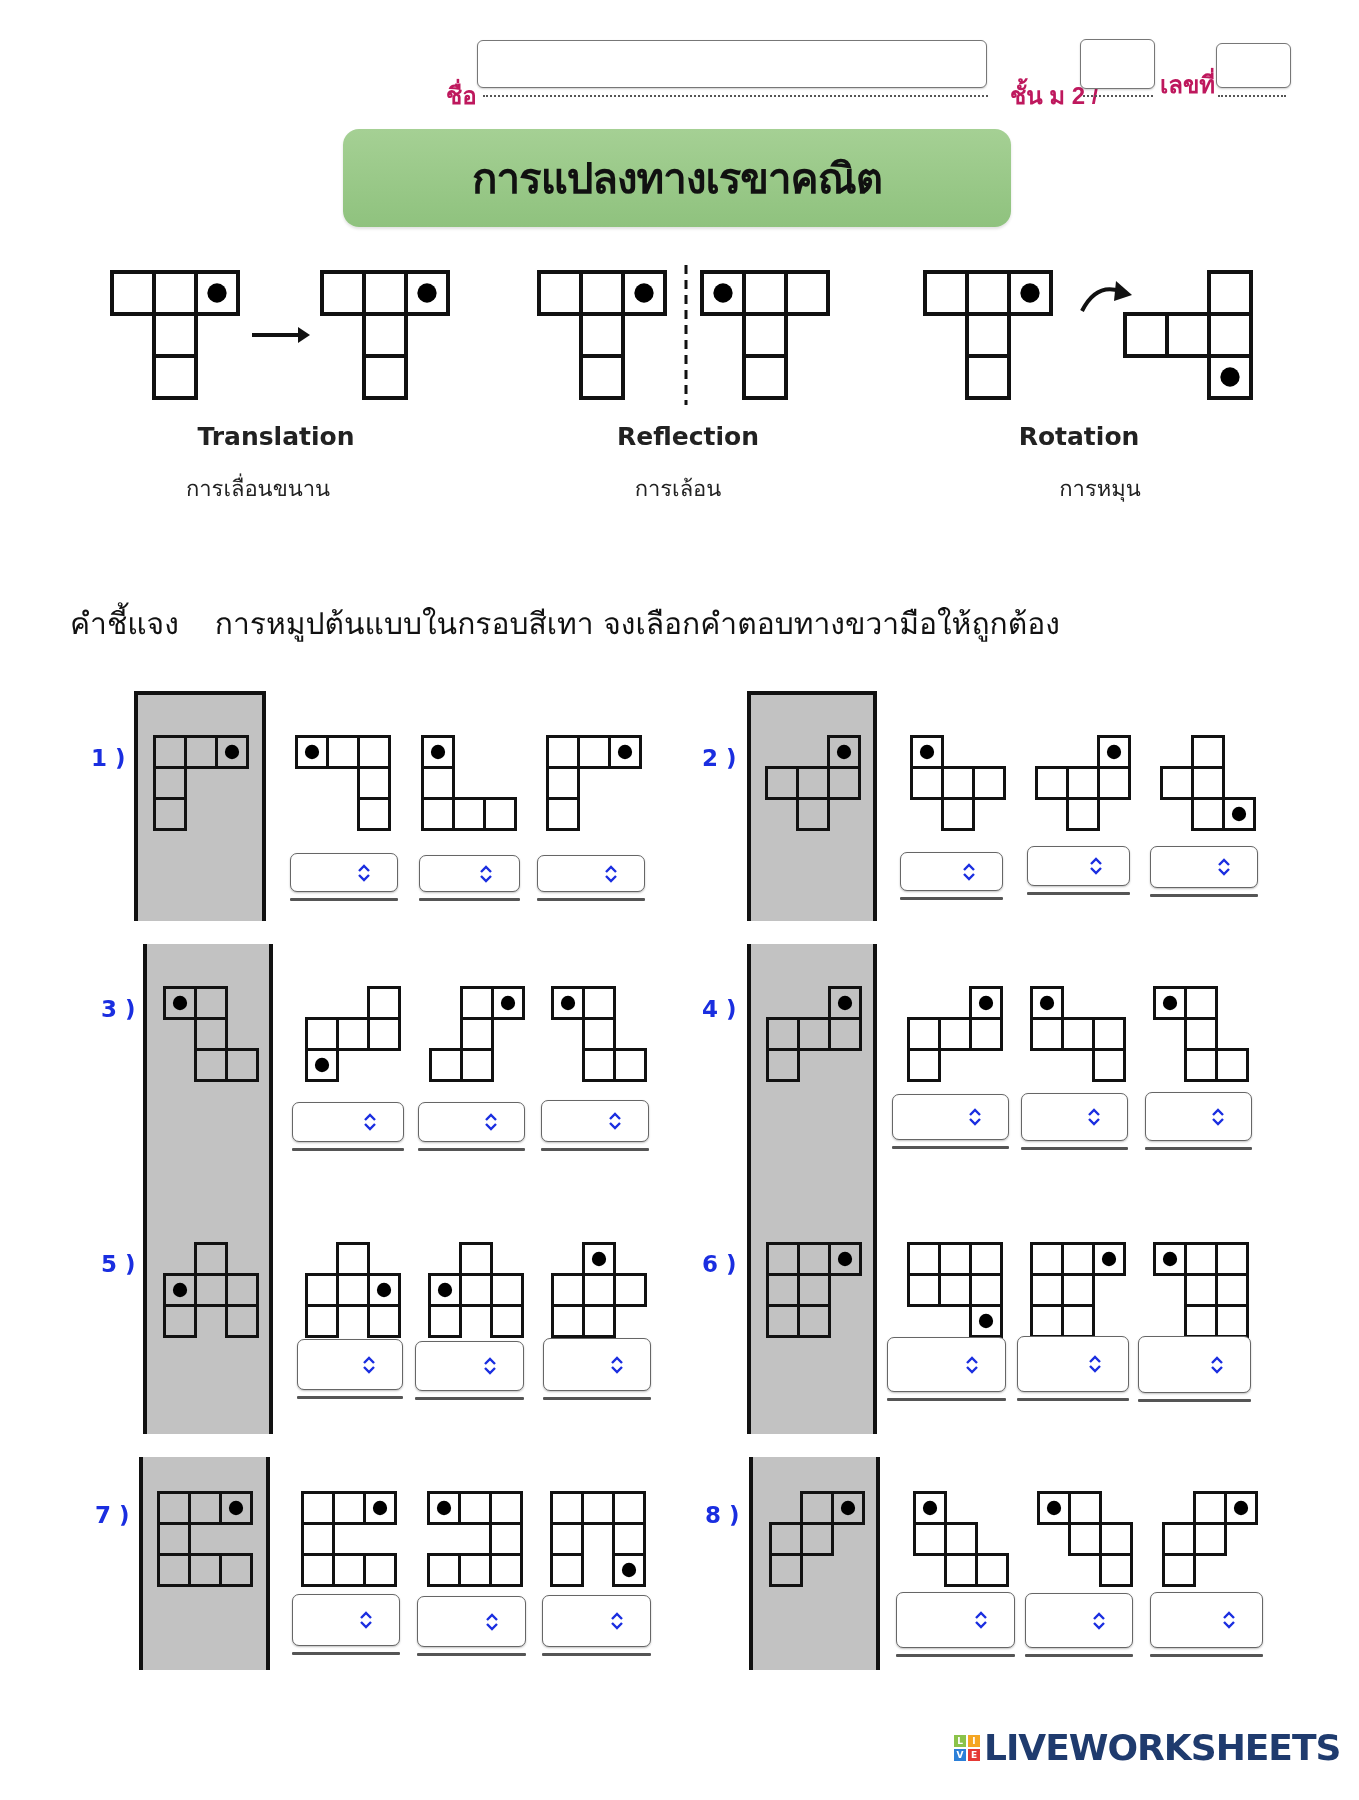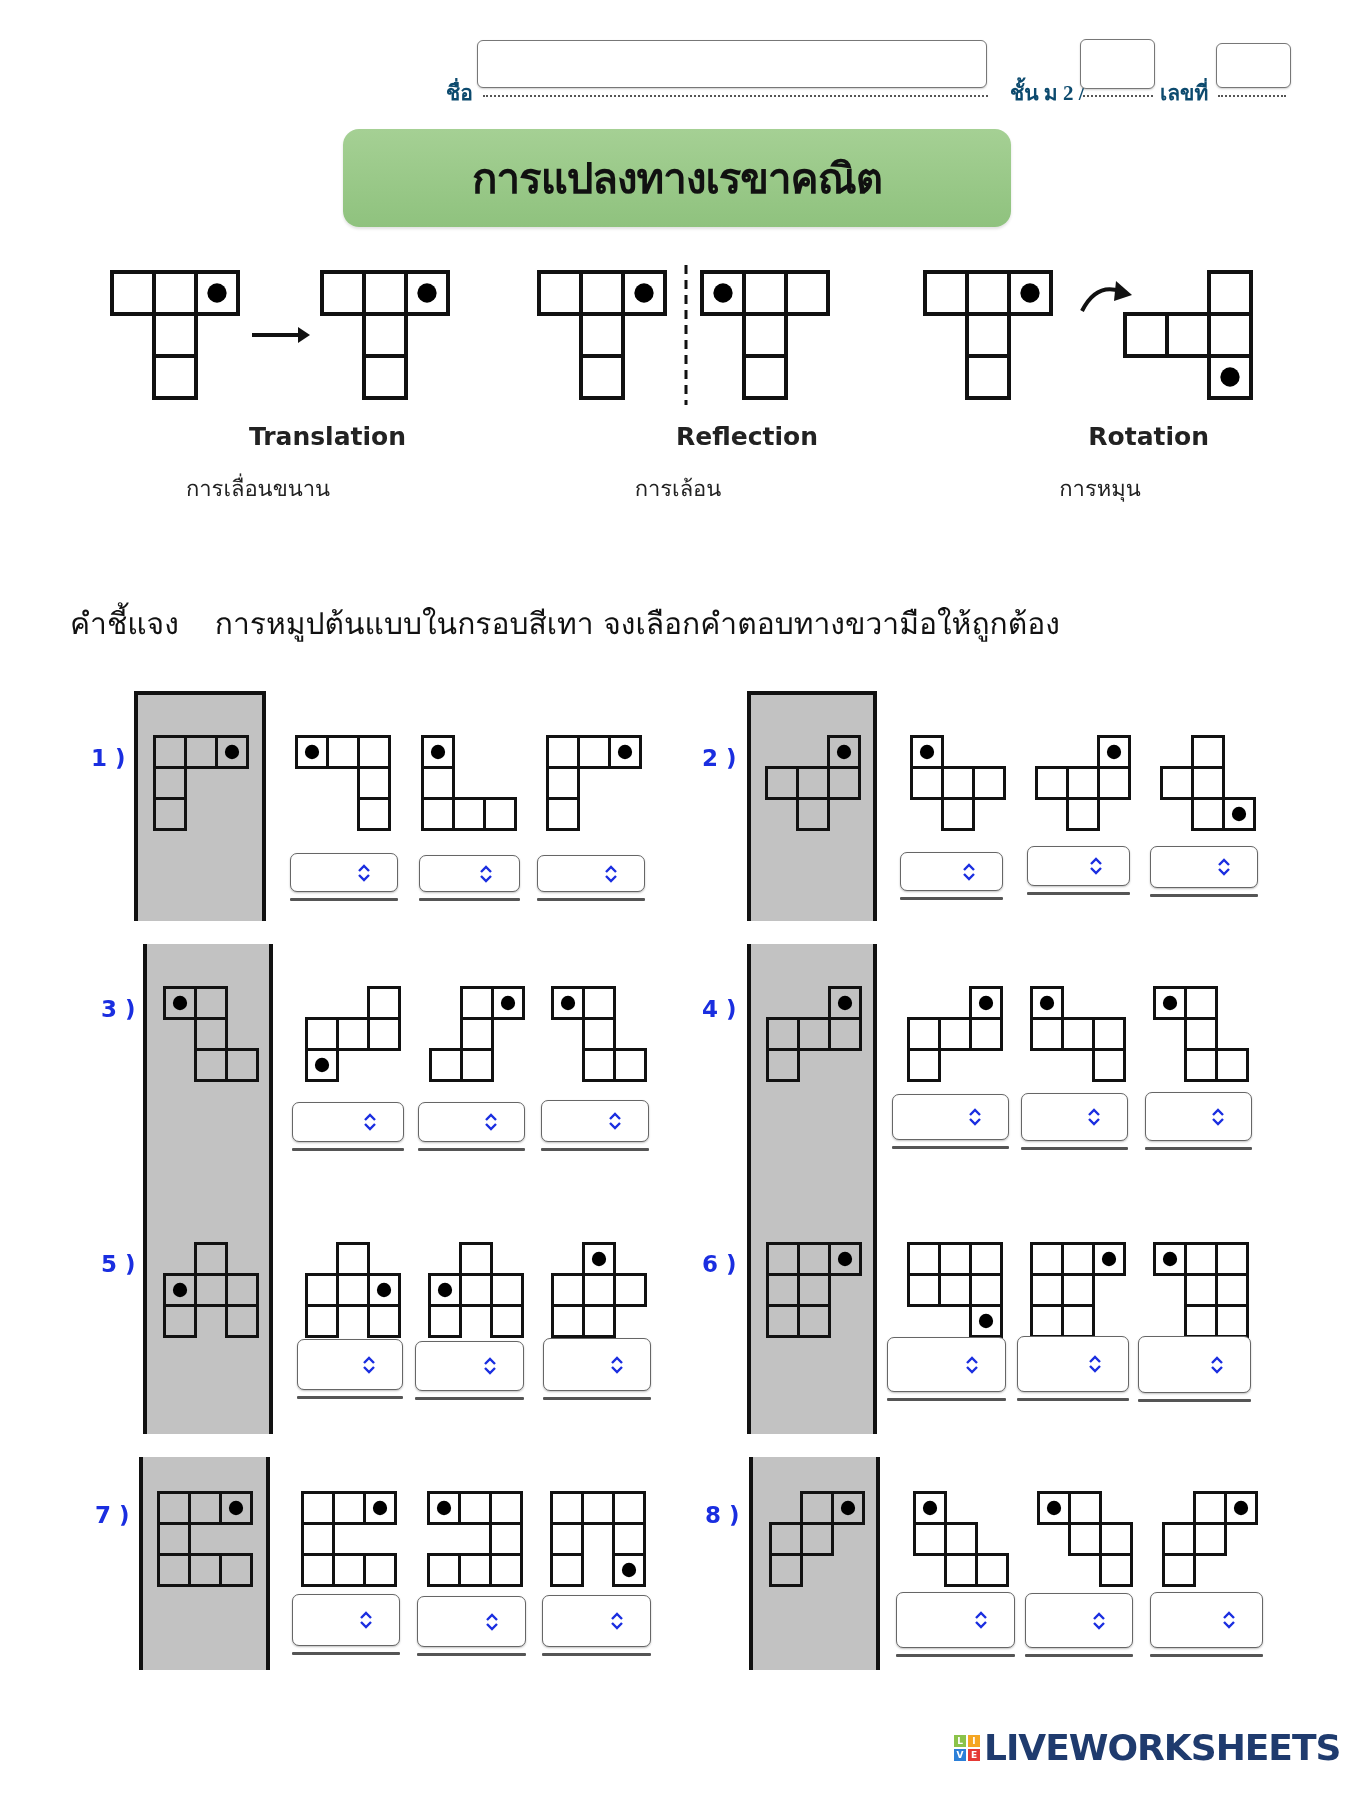--- a/index.html
+++ b/index.html
@@ -2,31 +2,31 @@
 <html><head>
 <meta charset="utf-8">
 <style>
   * { box-sizing: border-box; margin: 0; padding: 0; }
   html, body { width: 1359px; height: 1800px; background: #ffffff; overflow: hidden; }
   body { position: relative; font-family: "DejaVu Sans", sans-serif; color: #111; }
 
   .abs { position: absolute; }
 
   
-  .hdr-label { position: absolute; font-family: Liberation Serif, serif; font-weight: bold; font-size: 21px; color: #0c4a6e; }
+  .hdr-label { position: absolute; font-family: Liberation Sans, sans-serif; font-weight: bold; font-size: 24px; color: #be185d; }
   .dots { position: absolute; border-bottom: 2px dotted #555; height: 2px; }
   .field { position: absolute; background: #fff; border: 1.5px solid #777; border-radius: 6px; box-shadow: 0 1px 2px rgba(0,0,0,0.2); }
 
   
   .banner { position: absolute; left: 343px; top: 129px; width: 668px; height: 98px;
     background: linear-gradient(#a5d094, #8fc27e); border-radius: 16px;
     display: flex; align-items: center; justify-content: center; box-shadow: 0 2px 3px rgba(0,0,0,0.12); }
   .banner span { font-family: "DejaVu Sans", sans-serif; font-size: 42px; font-weight: bold; color: #111; letter-spacing: -1px; }
 
-  .tlabel { position: absolute; font-family: "DejaVu Sans", sans-serif; font-weight: bold; font-size: 25px; color: #222; text-align: right; width: 260px; }
+  .tlabel { position: absolute; font-family: "DejaVu Sans", sans-serif; font-weight: bold; font-size: 25px; color: #222; text-align: center; width: 260px; }
   .tsub { position: absolute; font-family: "DejaVu Sans", sans-serif; font-size: 22px; color: #222; text-align: center; width: 260px; }
 
   .instr { position: absolute; left: 70px; top: 600px; font-family: "DejaVu Sans", sans-serif; font-size: 30px; color: #111; white-space: nowrap; }
   .instr .gap { display: inline-block; width: 36px; }
 
   .qnum { position: absolute; font-family: "DejaVu Sans", sans-serif; font-weight: bold; font-size: 23px; color: #1a2ee0; }
 
   .model-box { position: absolute; background: #c2c2c2; border-left: 4px solid #111; border-right: 4px solid #111; }
   .model-box.top { border-top: 4px solid #111; }
 
@@ -44,21 +44,21 @@
 </style>
 </head>
 <body>
 
 <span class="hdr-label" style="left:446px; top:76px;">ชื่อ</span>
 <div class="dots" style="left:483px; top:95px; width:505px;"></div>
 <input class="field" style="left: 477px; top: 40px; width: 510px; height: 48px;" value="">
 <span class="hdr-label" style="left:995px; top:76px;margin-left:15px;">ชั้น ม 2 /</span>
 <div class="dots" style="left:1083px; top:95px; width:70px;"></div>
 <input class="field" style="left: 1080px; top: 39px; width: 75px; height: 50px;" value="">
-<span class="hdr-label" style="left:1160px; top:76px;">เลขที่</span>
+<span class="hdr-label" style="left:1160px; top:65px;">เลขที่</span>
 <div class="dots" style="left:1218px; top:95px; width:68px;"></div>
 <input class="field" style="left: 1216px; top: 43px; width: 75px; height: 45px;" value="">
 
 <div class="banner">
   <span>การแปลงทางเรขาคณิต</span>
 </div>
 
 <svg class="shape" style="left:110px; top:270px;" width="130" height="130" viewBox="0 0 130 130">
     <rect x="2" y="2" width="42" height="42" fill="#ffffff" stroke="#111" stroke-width="4"></rect>
     <rect x="44" y="2" width="42" height="42" fill="#ffffff" stroke="#111" stroke-width="4"></rect>

